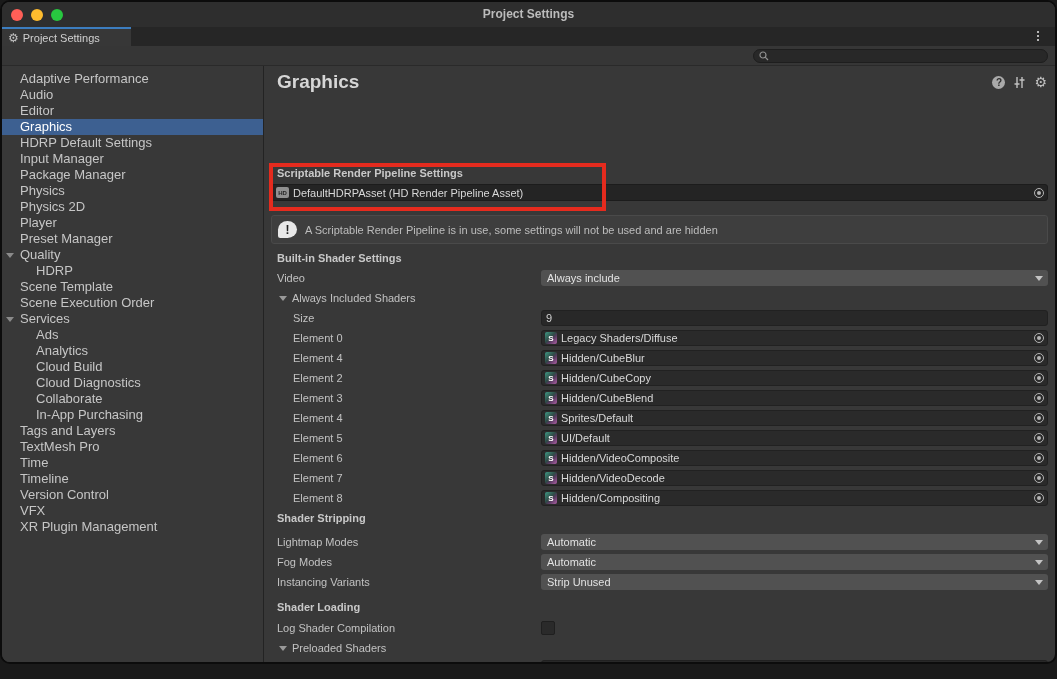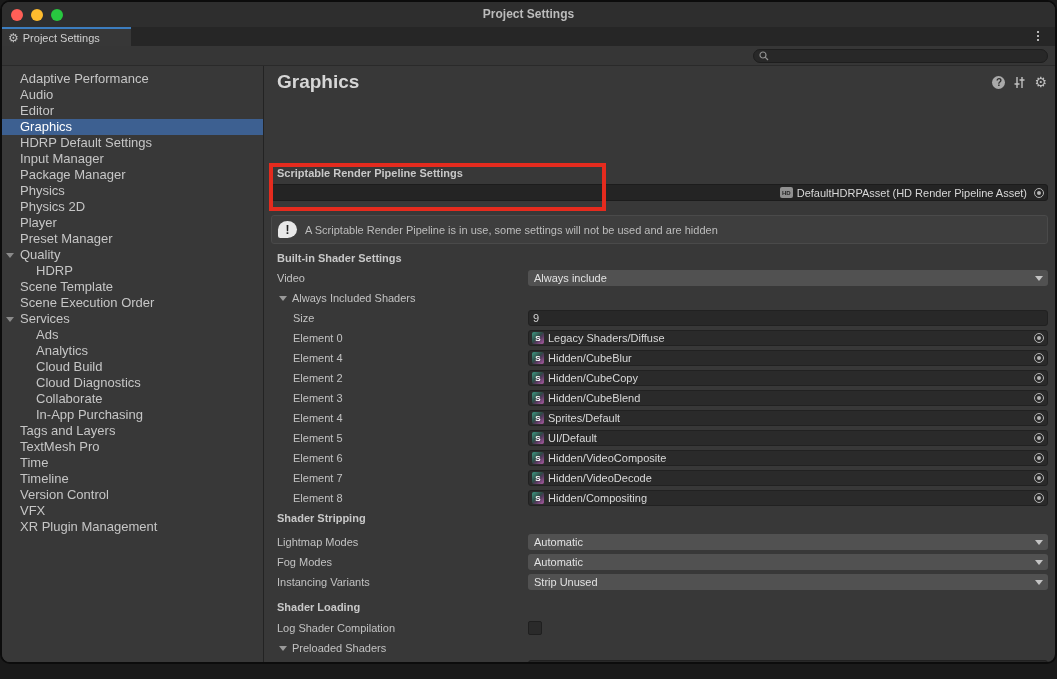--- a/index.html
+++ b/index.html
@@ -44,41 +44,41 @@
   .hdricons{ position:absolute; right:8px; top:9px; display:flex; gap:8px; align-items:center; }
   .helpic{ width:13px; height:13px; border-radius:50%; background:#a9a9a9; color:#2e2e2e;
            font-size:10px; font-weight:bold; display:flex; align-items:center; justify-content:center; }
   .gearic{ color:#c0c0c0; font-size:14px; line-height:14px; }
   .shdr{ position:absolute; left:13px; font-size:11px; font-weight:bold; color:#c8c8c8; }
   .prow{ position:absolute; left:13px; right:7px; height:16px; display:flex; align-items:center; }
   .plabel{ width:251px; flex:none; font-size:11px; color:#c2c2c2; display:flex; align-items:center; }
   .plabel.lvl1{ padding-left:16px; }
   .tri{ width:0; height:0; border-left:4px solid transparent; border-right:4px solid transparent;
         border-top:5px solid #999; display:inline-block; margin:0 5px 0 2px; }
-  .pfield{ flex:1; display:flex; align-items:center; min-width:0; }
+  .pfield{ flex:1; display:flex; align-items:center; min-width:0;margin-left:13px; }
   .dd{ flex:1; height:16px; background:#515151; border-radius:3px; position:relative;
        display:flex; align-items:center; padding:0 16px 0 6px; font-size:11px; color:#e2e2e2; }
   .dd::after{ content:''; position:absolute; right:5px; top:6px; width:0; height:0;
        border-left:4px solid transparent; border-right:4px solid transparent; border-top:5px solid #c4c4c4; }
   .tfield{ flex:1; height:16px; background:#282828; border:1px solid #212121; border-radius:3px;
        display:flex; align-items:center; padding:0 4px; font-size:11px; color:#d2d2d2; }
   .objfield{ flex:1; height:16px; background:#2a2a2a; border:1px solid #212121; border-radius:3px;
        position:relative; display:flex; align-items:center; padding:0 20px 0 3px; font-size:11px; color:#d8d8d8; }
   .picker{ position:absolute; right:3px; top:2px; width:10px; height:10px;
        border:1px solid #b4b4b4; border-radius:50%; cursor:pointer; }
   .picker::after{ content:''; position:absolute; left:2px; top:2px; width:4px; height:4px;
        background:#b4b4b4; border-radius:50%; }
   .sicon{ width:12px; height:12px; border-radius:2px; flex:none; margin-right:4px;
        background:linear-gradient(135deg,#3f9a85 0%,#2e4b46 45%,#50395a 60%,#b05fa8 100%);
        color:#fff; font-size:8px; font-weight:bold; display:flex; align-items:center; justify-content:center; }
   .hdicon{ width:13px; height:11px; border-radius:2px; flex:none; margin-right:4px; background:#919191;
        color:#262626; font-size:6px; font-weight:bold; display:flex; align-items:center; justify-content:center; }
   .srpfield{ position:absolute; left:7px; right:7px; top:118px; height:17px; background:#242424;
        border:1px solid #1c1c1c; border-radius:3px; display:flex; align-items:center;
-       padding:0 20px 0 4px; font-size:11px; color:#d8d8d8;justify-content:flex-end; }
+       padding:0 20px 0 4px; font-size:11px; color:#d8d8d8; }
   .redbox{ position:absolute; left:5px; top:97px; width:337px; height:48px;
        border:4px solid #e52b1e; pointer-events:none; z-index:5; }
   .infobox{ position:absolute; left:7px; right:7px; top:149px; height:29px; background:#3e3e3e;
        border:1px solid #4a4a4a; border-radius:3px; display:flex; align-items:center; padding-left:6px; }
   .infoic{ width:19px; height:17px; background:#e8e8e8; border-radius:50% 50% 50% 12%;
        color:#222; font-size:12px; font-weight:bold; display:flex; align-items:center;
        justify-content:center; margin-right:8px; flex:none; }
   .infotext{ font-size:11px; color:#bdbdbd; }
   .checkbox{ width:14px; height:14px; background:#2a2a2a; border:1px solid #1f1f1f; border-radius:2px; cursor:pointer; }
 </style>

